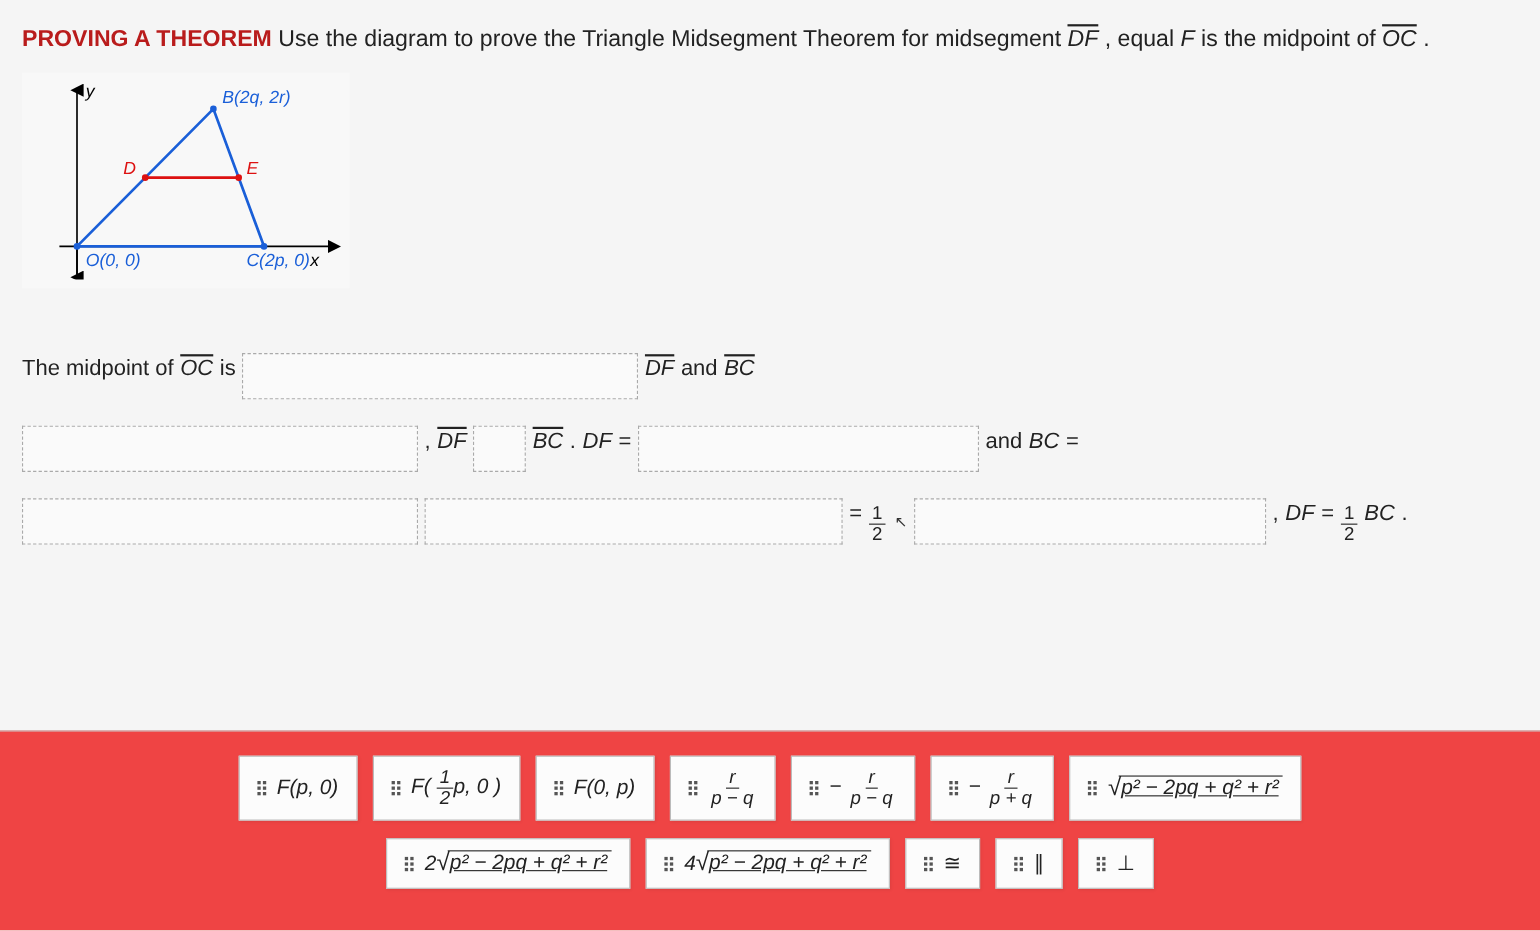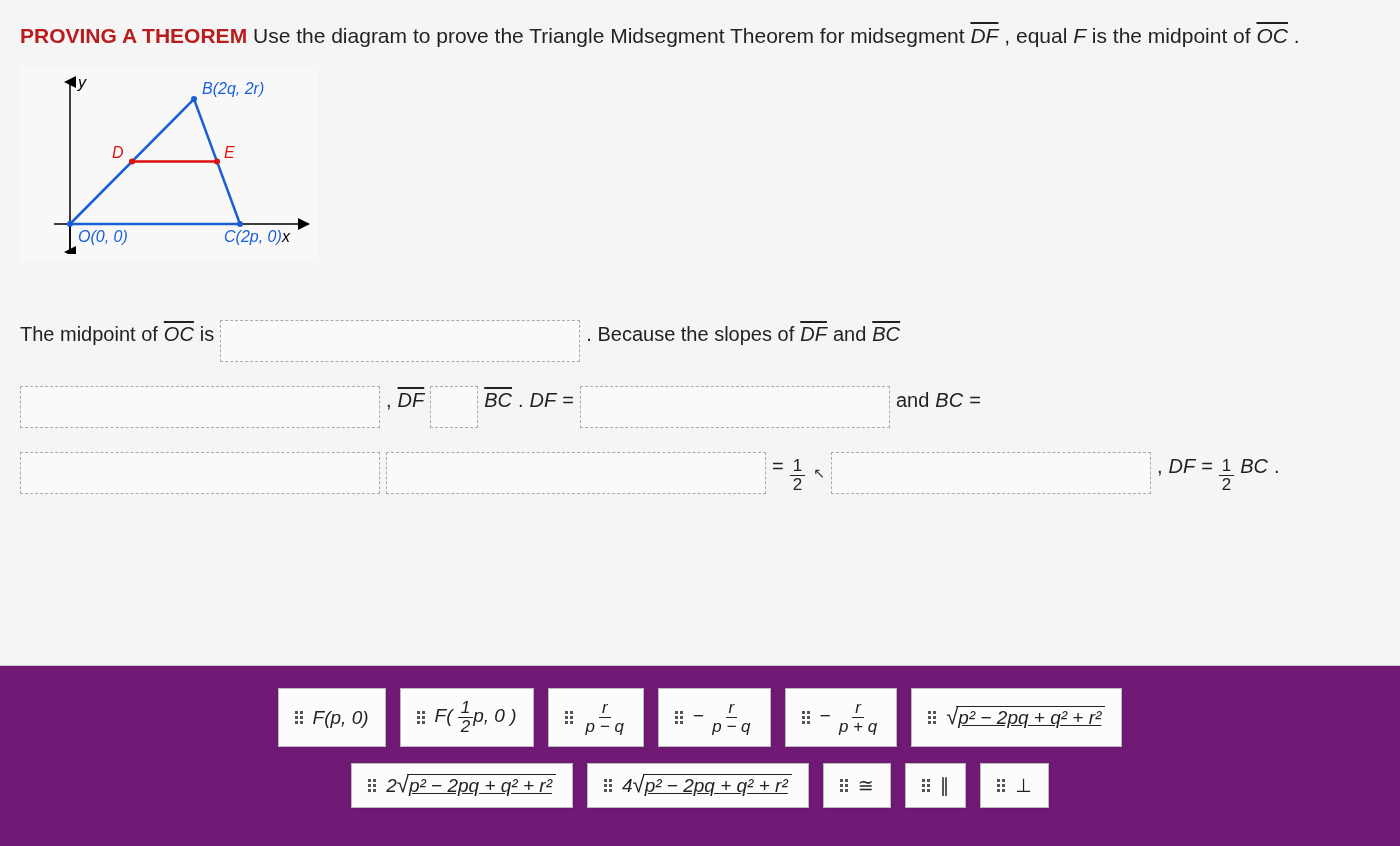--- a/index.html
+++ b/index.html
@@ -36,21 +36,21 @@
     .dz-med { width: 310px; }
     .dz-sm { width: 48px; }
     .frac {
       display: inline-flex; flex-direction: column; align-items: center; vertical-align: middle; font-size: 17px; line-height: 1.05;
     }
     .frac .num { border-bottom: 1px solid #222; padding: 0 3px; }
     .frac .den { padding: 0 3px; }
     .tile-area {
       position: absolute;
       bottom: 0; left: 0; right: 0;
-      background: #701a75;
+      background: #ef4444;
       padding: 22px 20px 22px 20px;
       border-top: 1px solid #ccc;
     }
     .tile-row { display: flex; justify-content: center; gap: 14px; margin-bottom: 16px; flex-wrap: nowrap; }
     .tile {
       background: #fcfcfc;
       border: 1px solid #bbb;
       padding: 10px 16px;
       font-size: 19px;
       font-style: italic;
@@ -125,21 +125,20 @@
     </svg>
   </div>
 
   <div class="proof-text">
 
     <div class="proof-line">
       <span>The midpoint of </span>
       <span class="overline ital">OC</span>
       <span> is</span>
       <span class="dropzone dz-wide"></span>
-      <span>. Because the slopes of </span>
       <span class="overline ital">DF</span>
       <span> and </span>
       <span class="overline ital">BC</span>
     </div>
 
     <div class="proof-line">
       <span class="dropzone dz-wide"></span>
       <span>, </span>
       <span class="overline ital">DF</span>
       <span class="dropzone dz-sm"></span>
@@ -207,20 +206,31 @@
     </div>
     <div class="tile">
       <span class="grip">
           <span></span>
           <span></span>
           <span></span>
           <span></span>
           <span></span>
           <span></span>
         </span>
+      <span>F(0, p)</span>
+    </div>
+    <div class="tile">
+      <span class="grip">
+          <span></span>
+          <span></span>
+          <span></span>
+          <span></span>
+          <span></span>
+          <span></span>
+        </span>
       <span class="frac">
           <span class="num">r</span>
           <span class="den">p − q</span>
         </span>
     </div>
     <div class="tile">
       <span class="grip">
           <span></span>
           <span></span>
           <span></span>

